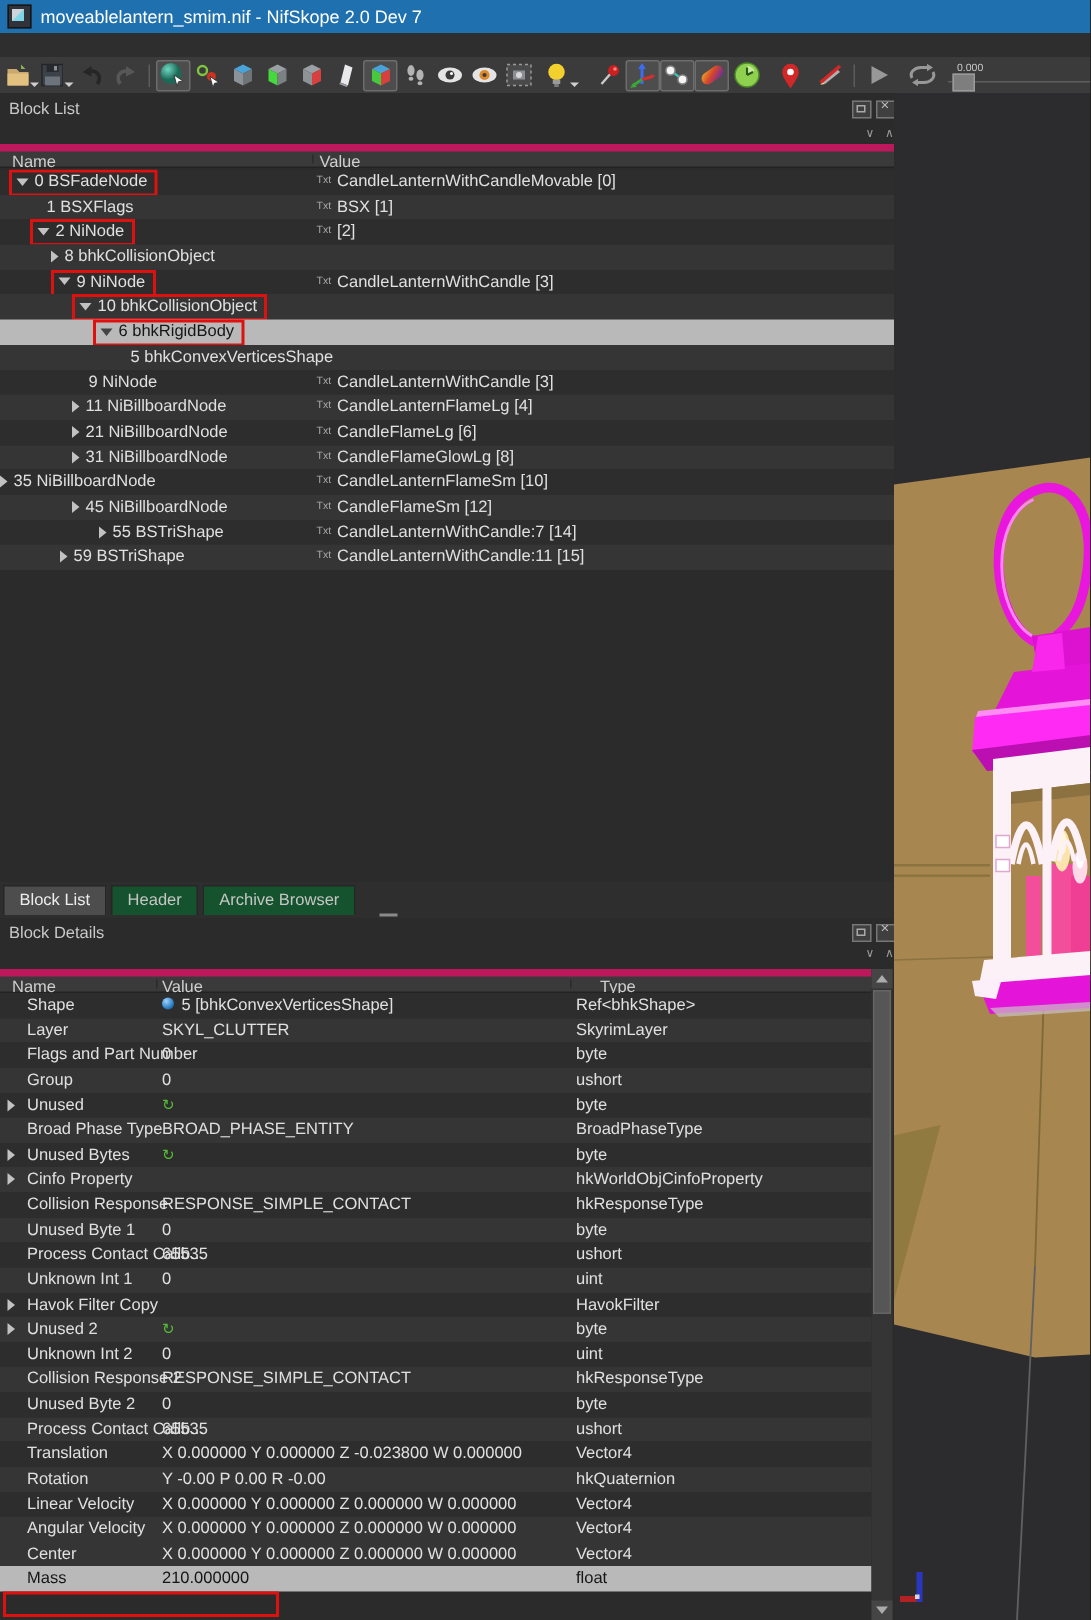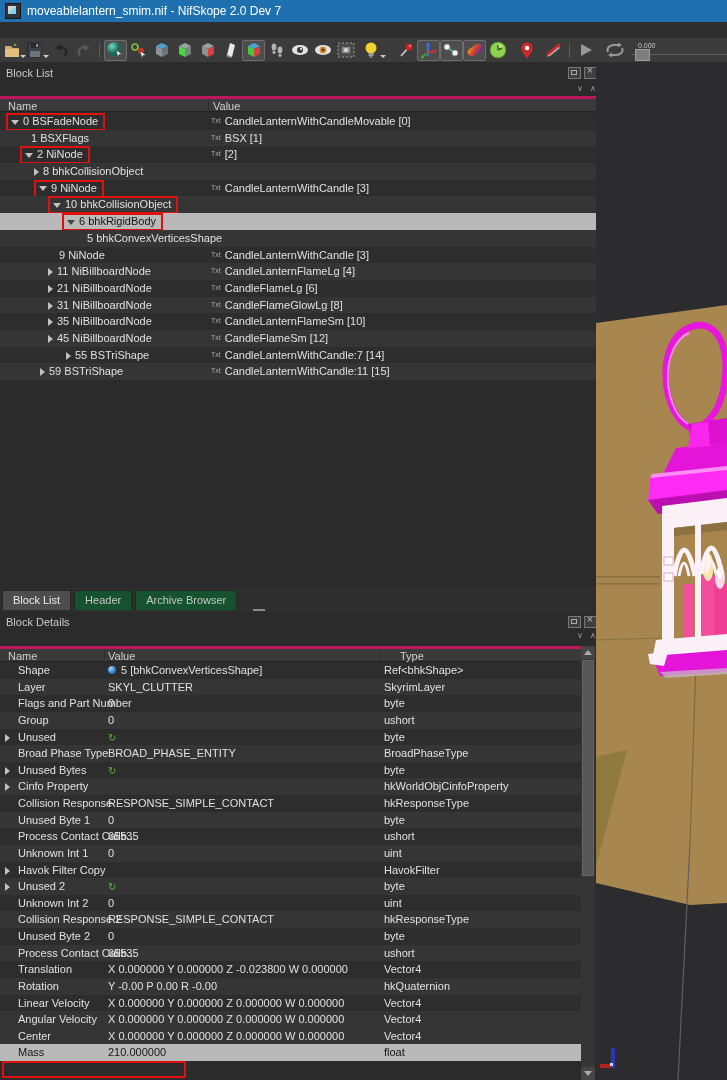--- a/index.html
+++ b/index.html
@@ -33,21 +33,21 @@
   #slider-handle{position:absolute;left:3px;top:0;width:13px;height:10px;background:#7e7e7e;border:1px solid #9a9a9a;}
 
   
   .ptitle{font-size:11px;color:#c9c9c9;}
   .chrome{display:flex;gap:3px;}
   .chrome .cbox{width:11px;height:10px;border:1px solid #777;background:#3f3f3f;position:relative;}
   .cbox.float:before{content:"";position:absolute;left:2px;top:2px;width:4px;height:3px;border:1px solid #aaa;}
   .cbox.close:before{content:"×";position:absolute;left:2px;top:-3px;color:#bbb;font-size:10px;}
   .chev{font-size:8px;color:#9a9a9a;line-height:8px;}
 
-  .hdr{background:#3a3a3a;border-top:3px solid #be185d;border-bottom:1px solid #232323;
+  .hdr{background:#3a3a3a;border-top:5px solid #be185d;border-bottom:1px solid #232323;
        font-size:11px;color:#cfcfcf;position:absolute;box-sizing:border-box;}
   .hdr span{position:absolute;top:1px;}
   .hdiv{position:absolute;top:2px;bottom:2px;width:1px;background:#2a2a2a;}
 
   .trow{position:relative;height:16.7px;line-height:16.5px;font-size:11px;color:#e0e0e0;
         white-space:nowrap;overflow:hidden;background:#2d2d2d;}
   .trow.alt{background:#353535;}
   .trow.sel{background:#b9b9b9;color:#151515;}
   .drow{height:16.64px;line-height:16.5px;}
   .exp{display:inline-block;width:0;height:0;vertical-align:middle;margin-right:4px;}
@@ -307,21 +307,21 @@
         <div class="trow"><span class="annot" style="margin-left: 20px;"><span class="exp open" style="margin-left: 0px;"></span><span>2 NiNode</span></span><span class="vcell"><span class="txticon">Txt</span><span>[2]</span></span></div>
         <div class="trow alt"><span style="margin-left: 34px;"><span class="exp closed" style="margin-left: 0px;"></span><span>8 bhkCollisionObject</span></span></div>
         <div class="trow"><span class="annot" style="margin-left: 34px;"><span class="exp open" style="margin-left: 0px;"></span><span>9 NiNode</span></span><span class="vcell"><span class="txticon">Txt</span><span>CandleLanternWithCandle [3]</span></span></div>
         <div class="trow alt"><span class="annot" style="margin-left: 48px;"><span class="exp open" style="margin-left: 0px;"></span><span>10 bhkCollisionObject</span></span></div>
         <div class="trow sel"><span class="annot" style="margin-left: 62px;"><span class="exp open" style="margin-left: 0px;"></span><span>6 bhkRigidBody</span></span></div>
         <div class="trow alt"><span style="margin-left: 87px;"><span>5 bhkConvexVerticesShape</span></span></div>
         <div class="trow"><span style="margin-left: 59px;"><span>9 NiNode</span></span><span class="vcell"><span class="txticon">Txt</span><span>CandleLanternWithCandle [3]</span></span></div>
         <div class="trow alt"><span style="margin-left: 48px;"><span class="exp closed" style="margin-left: 0px;"></span><span>11 NiBillboardNode</span></span><span class="vcell"><span class="txticon">Txt</span><span>CandleLanternFlameLg [4]</span></span></div>
         <div class="trow"><span style="margin-left: 48px;"><span class="exp closed" style="margin-left: 0px;"></span><span>21 NiBillboardNode</span></span><span class="vcell"><span class="txticon">Txt</span><span>CandleFlameLg [6]</span></span></div>
         <div class="trow alt"><span style="margin-left: 48px;"><span class="exp closed" style="margin-left: 0px;"></span><span>31 NiBillboardNode</span></span><span class="vcell"><span class="txticon">Txt</span><span>CandleFlameGlowLg [8]</span></span></div>
-        <div class="trow"><span style="margin-left: 48px;"><span class="exp closed" style="margin-left: 0px;"></span><span>35 NiBillboardNode</span></span><span class="vcell"><span class="txticon">Txt</span><span>CandleLanternFlameSm [10]</span></span></div>
+        <div class="trow"><span style=""><span class="exp closed" style="margin-left: 0px;"></span><span>35 NiBillboardNode</span></span><span class="vcell"><span class="txticon">Txt</span><span>CandleLanternFlameSm [10]</span></span></div>
         <div class="trow alt"><span style="margin-left: 48px;"><span class="exp closed" style="margin-left: 0px;"></span><span>45 NiBillboardNode</span></span><span class="vcell"><span class="txticon">Txt</span><span>CandleFlameSm [12]</span></span></div>
         <div class="trow"><span style="margin-left: 48px; padding-left: 18px;"><span class="exp closed" style="margin-left: 0px;"></span><span>55 BSTriShape</span></span><span class="vcell"><span class="txticon">Txt</span><span>CandleLanternWithCandle:7 [14]</span></span></div>
         <div class="trow alt"><span style="margin-left: 40px;"><span class="exp closed" style="margin-left: 0px;"></span><span>59 BSTriShape</span></span><span class="vcell"><span class="txticon">Txt</span><span>CandleLanternWithCandle:11 [15]</span></span></div>
       </div>
   </div>
 
   <div id="tabbar" class="abs">
     <span class="tab active">Block List</span>
     <span class="tab">Header</span>
     <span class="tab">Archive Browser</span>

